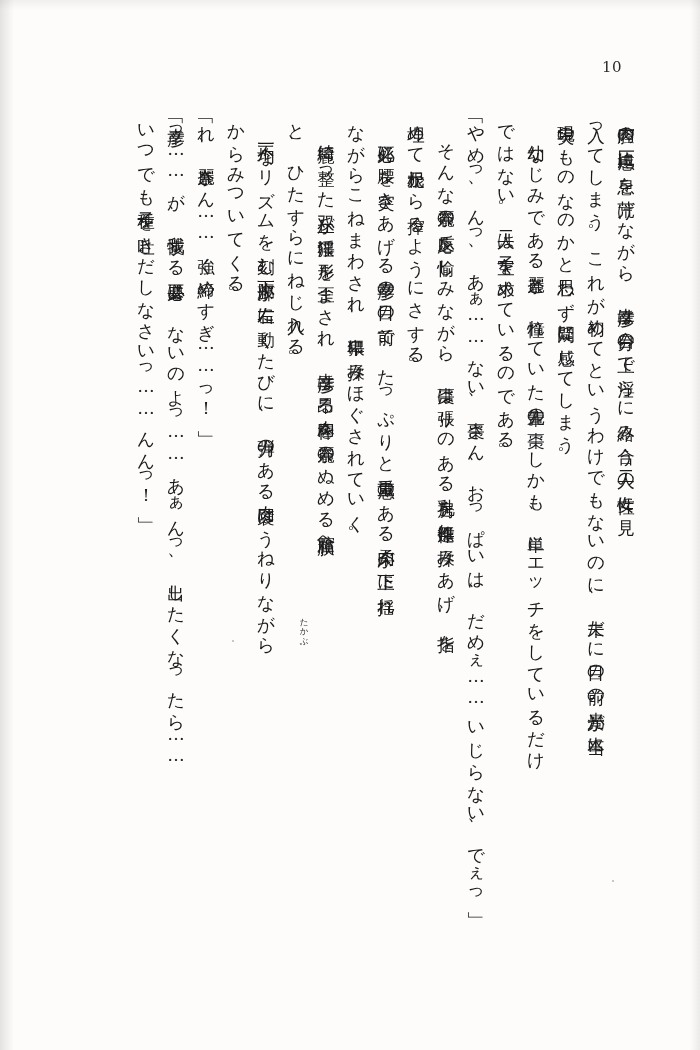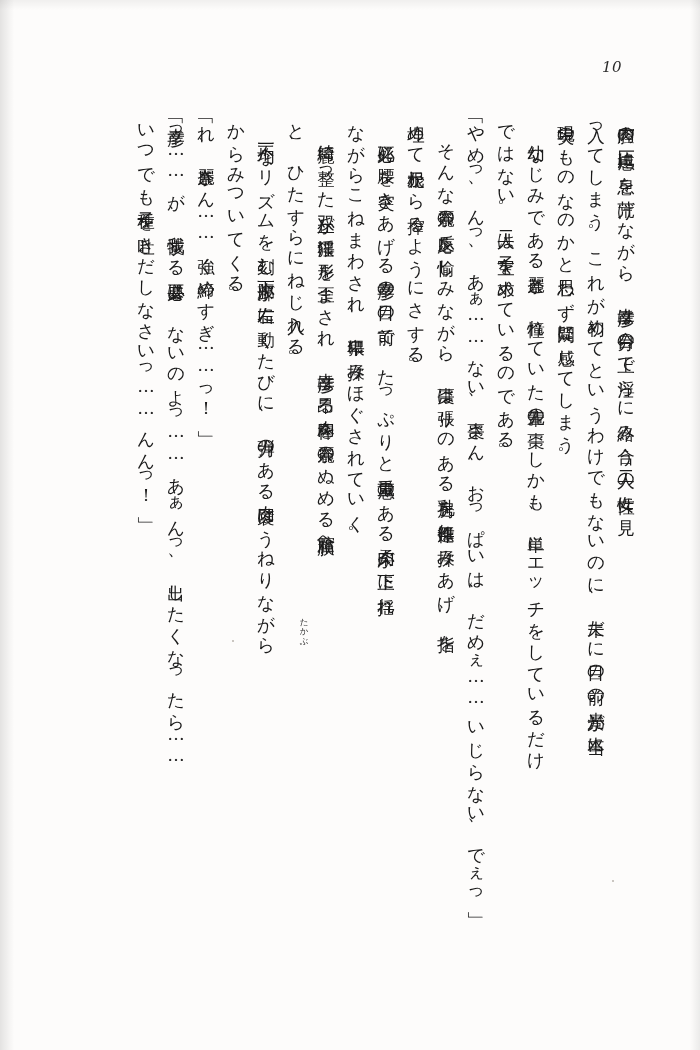--- a/index.html
+++ b/index.html
@@ -41,21 +41,20 @@
     border-radius: 50%;
     pointer-events: none;
   }
 
   
   .page-number {
     position: absolute;
     top: 58px;
     right: 78px;
     font-size: 15px;
-    font-style: italic;
     letter-spacing: 0.5px;
     color: #2b2b2b;
   }
 
   
   .text-block {
     position: absolute;
     top: 112px;
     left: 62px;
     right: 66px;

